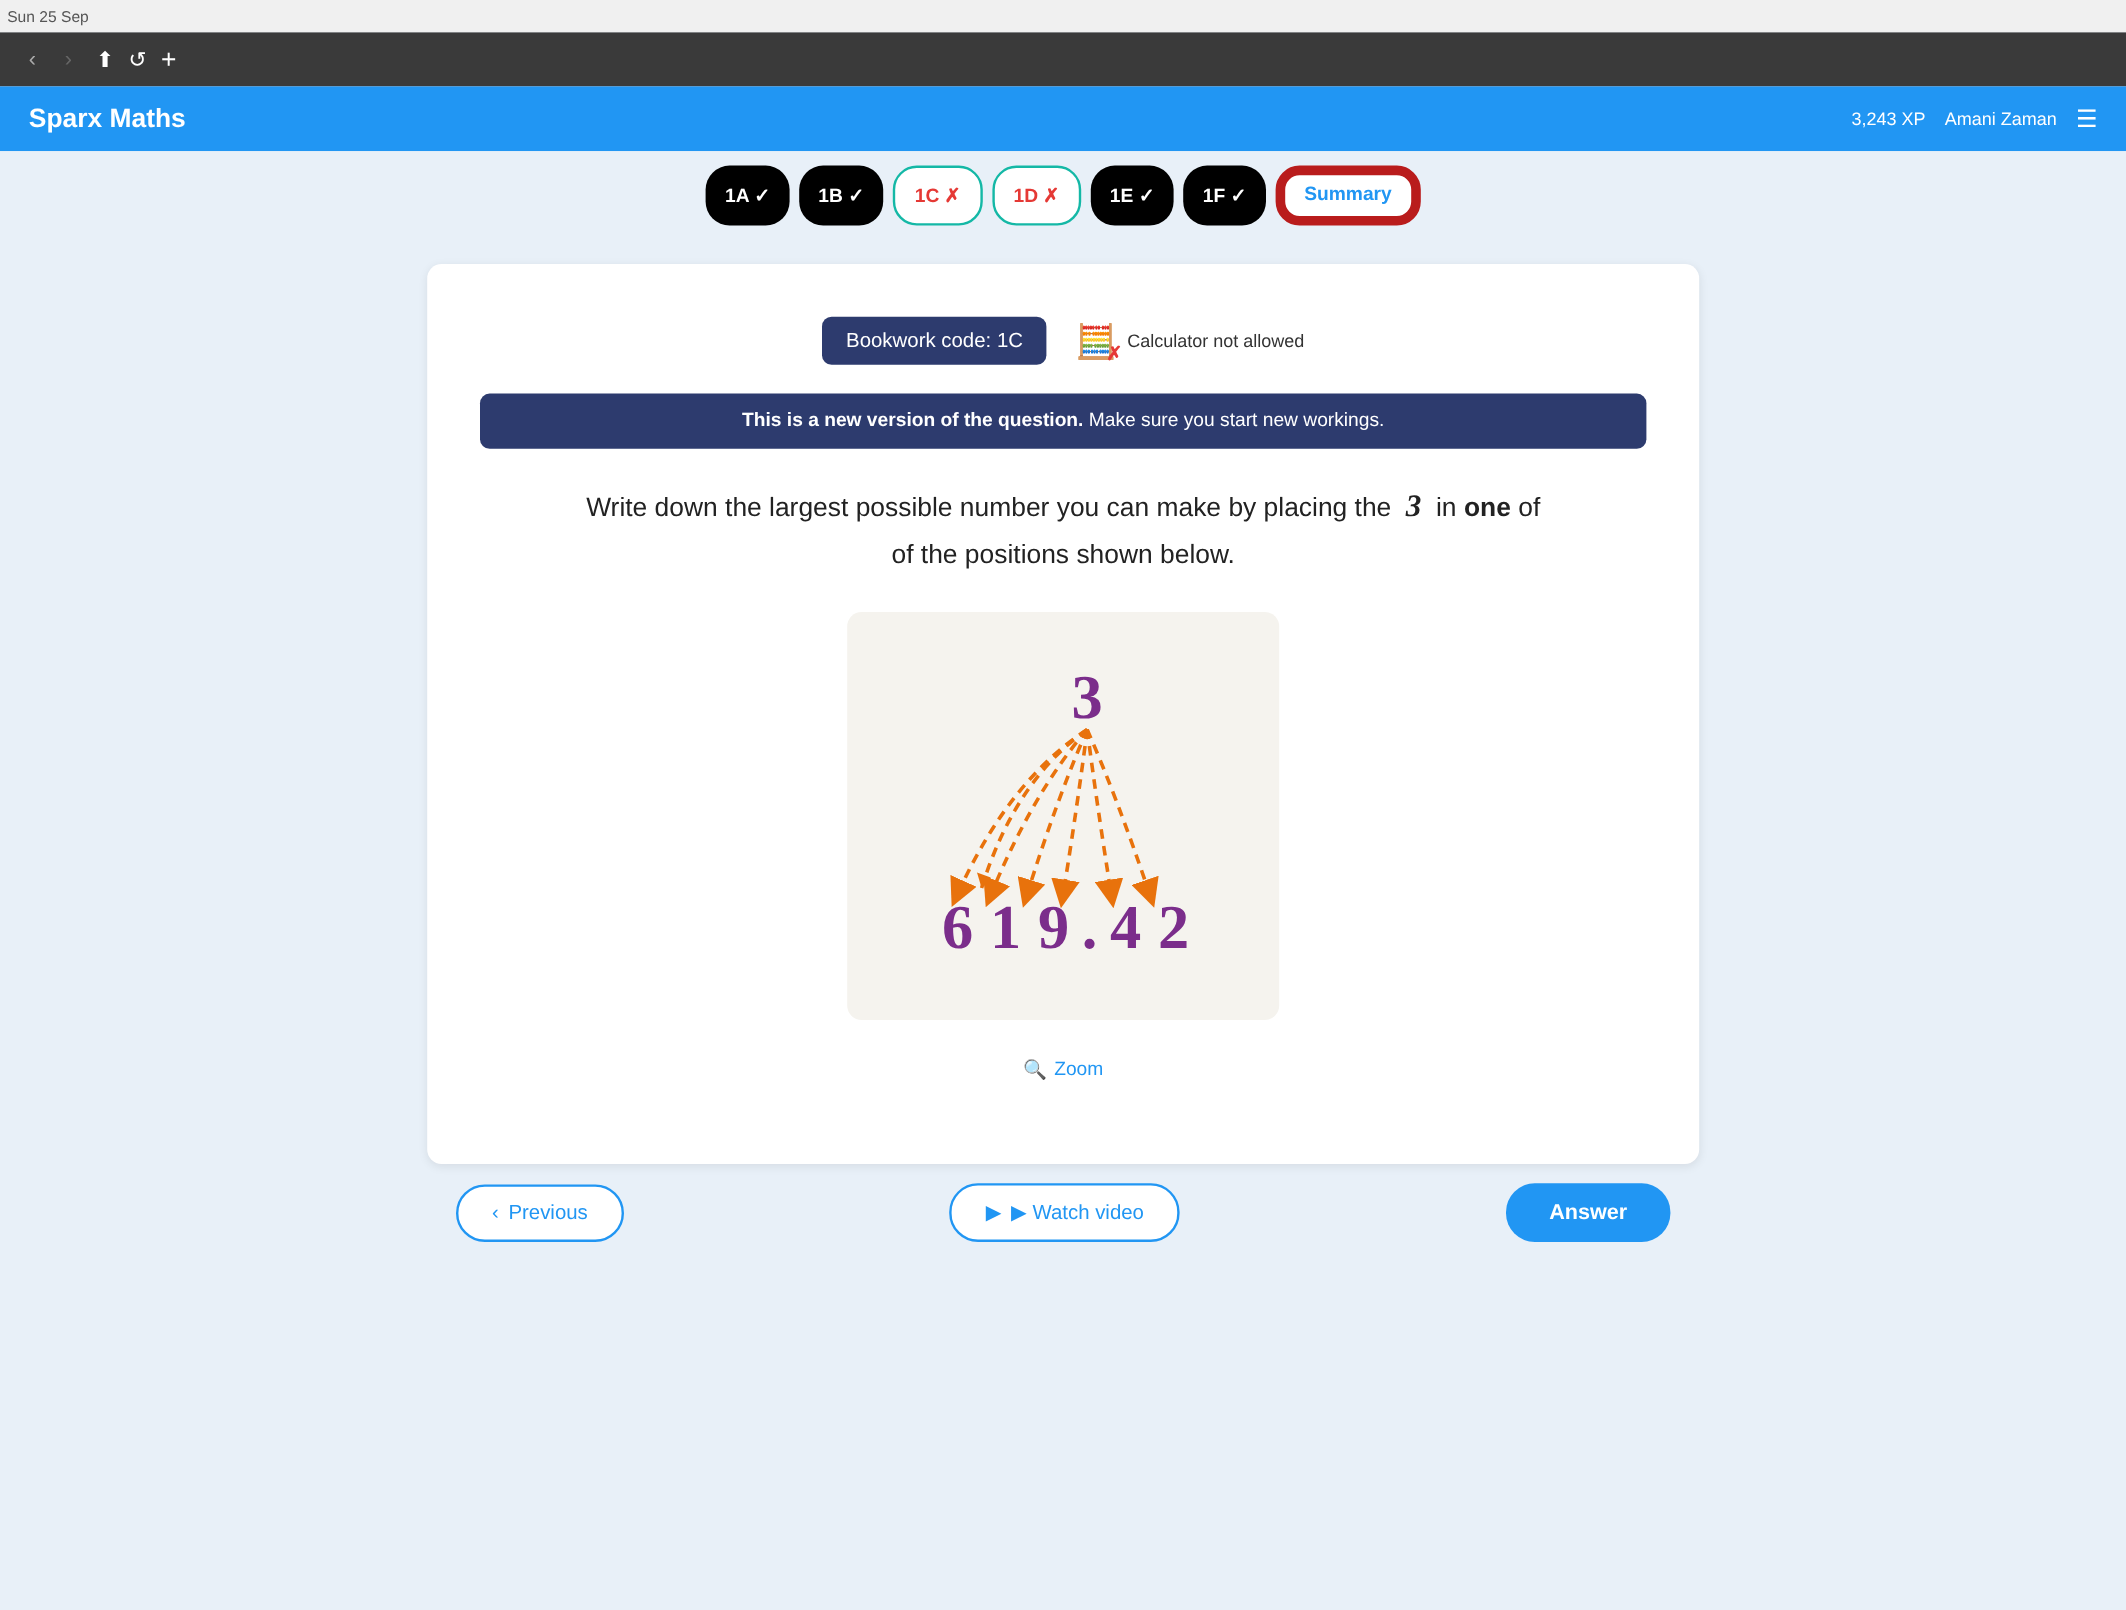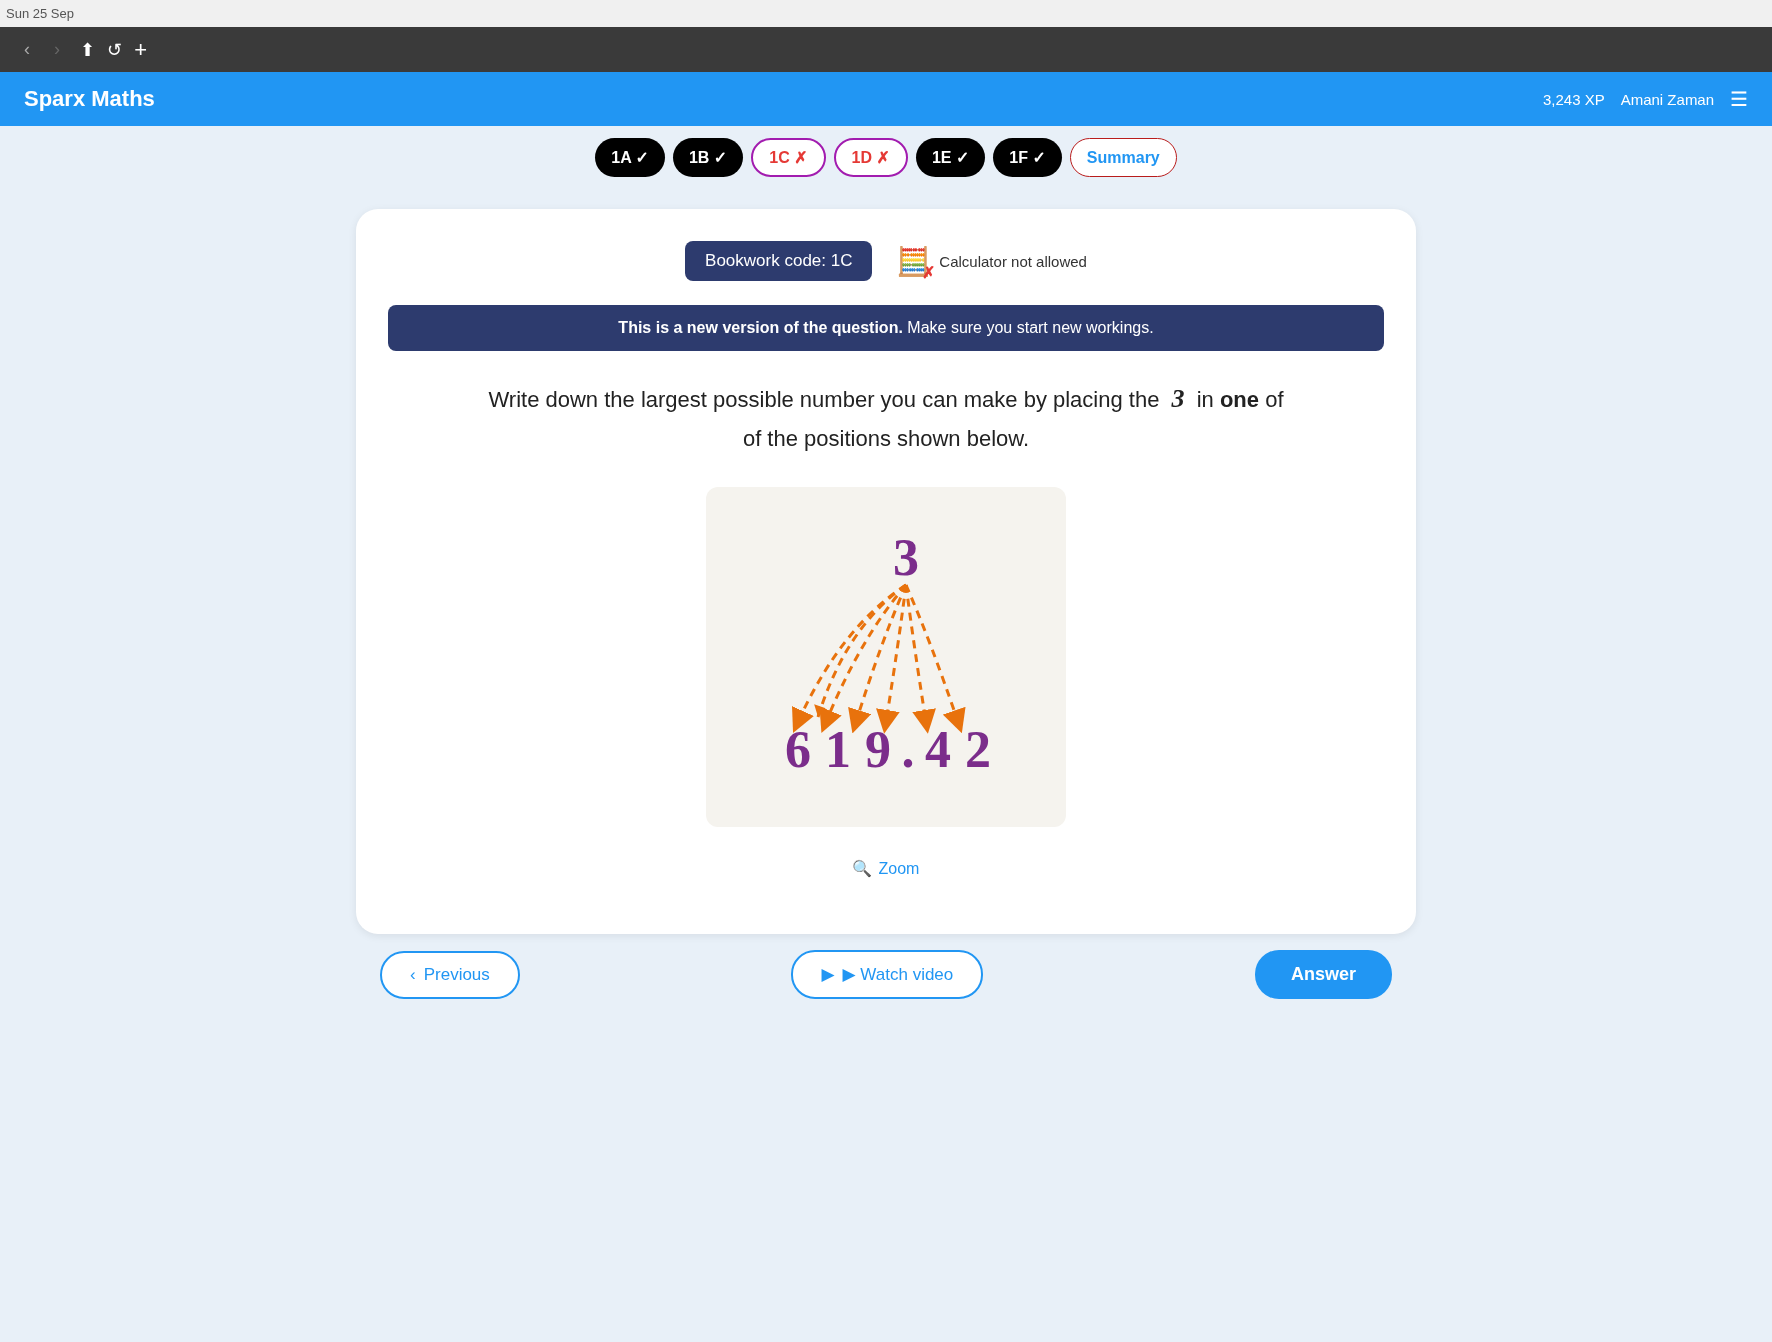--- a/index.html
+++ b/index.html
@@ -91,38 +91,38 @@
       cursor: pointer;
       border: none;
     }
     .tab.green {
       background: #000000;
       color: white;
     }
     .tab.red-outline {
       background: white;
       color: #e53935;
-      border: 2px solid #a21caf;
+      border: 2px solid #14b8a6;
     }
     .tab.summary {
       background: white;
       color: #2196f3;
-      border: 1px solid #b91c1c;
+      border: 8px solid #b91c1c;
     }
 
     
     .main-content {
       max-width: 1100px;
       margin: 0 auto;
       padding: 20px;
     }
     .question-card {
       background: white;
-      border-radius: 22px;
-      padding: 32px;
+      border-radius: 12px;
+      padding: 44px;
       box-shadow: 0 2px 8px rgba(0,0,0,0.08);
     }
 
     
     .meta-row {
       display: flex;
       align-items: center;
       justify-content: center;
       gap: 24px;
       margin-bottom: 24px;

